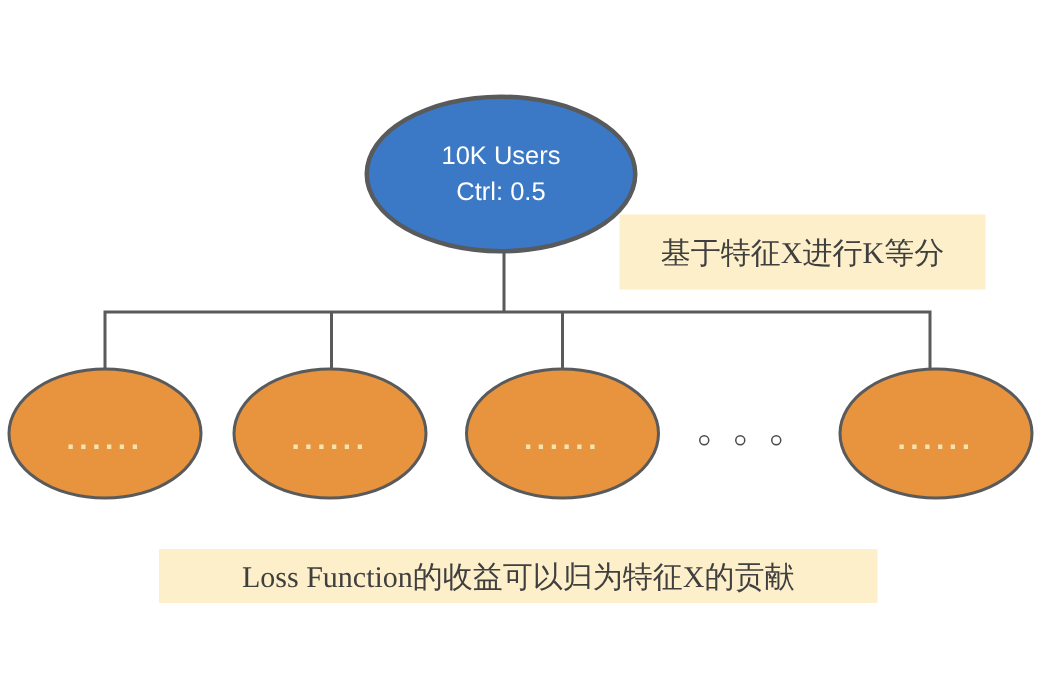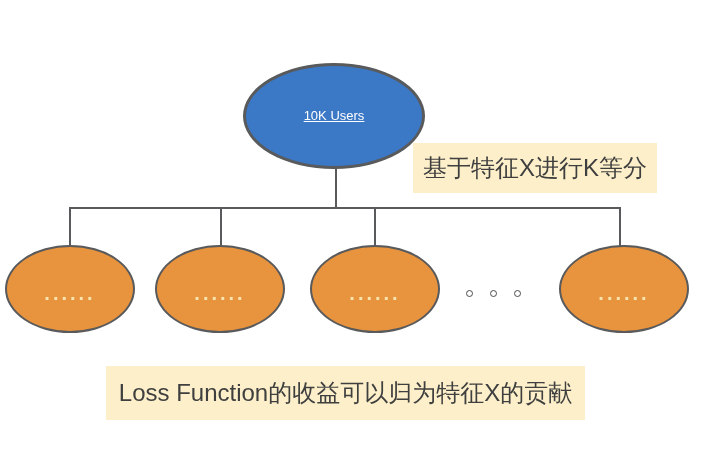--- a/index.html
+++ b/index.html
@@ -41,57 +41,57 @@
     border-radius:50%;
     box-sizing:border-box;
     text-align:center;
   }
   .root-node{
     left:243px;top:63px;
     width:182px;height:106px;
     background:var(--root-fill);
     border:3px solid var(--node-border);
     color:var(--root-text);
-    font-size:13px;
+    font-size:17px;
     line-height:24px;
-    text-decoration:underline;
   }
   .leaf-node{
     width:130px;height:88px;
     top:245px;
     background:var(--leaf-fill);
     border:2.5px solid var(--node-border);
     color:var(--leaf-dots);
     font-size:20px;
     font-weight:bold;
     letter-spacing:3px;
     padding-top:8px;
   }
   .leaf-1{left:5px;}
   .leaf-2{left:155px;}
   .leaf-3{left:310px;}
   .leaf-4{left:559px;}
   .annotation{
     position:absolute;
     background:var(--annotation-bg);
     color:var(--annotation-text);
-    font-size:24px;
+    font-size:20px;
     display:flex;
     align-items:center;
     justify-content:center;
     text-align:center;
     box-sizing:border-box;
+    font-family:Liberation Serif, serif;
   }
   .annotation-split{
     left:413px;top:143px;
     width:244px;height:50px;
   }
   .annotation-loss{
     left:106px;top:366px;
-    width:479px;height:54px;
+    width:479px;height:36px;
   }
   .ellipsis-separator{
     position:absolute;
     left:466px;top:290px;
     display:flex;
     gap:17px;
     align-items:center;
   }
   .ellipsis-dot{
     width:5px;height:5px;
@@ -105,20 +105,21 @@
 <body>
 
 <div class="canvas">
 
   <svg class="connectors" viewBox="0 0 701 451" xmlns="http://www.w3.org/2000/svg">
     <path d="M336 168 V208 M69 208 H621 M70 207 V246 M221 207 V246 M375 207 V246 M620 207 V246"></path>
   </svg>
 
   <div class="node root-node">
     <div>10K Users</div>
+    <div>Ctrl: 0.5</div>
   </div>
 
   <div class="annotation annotation-split">基于特征X进行K等分</div>
 
   <div class="node leaf-node leaf-1">
     <span>......</span>
   </div>
   <div class="node leaf-node leaf-2">
     <span>......</span>
   </div>

